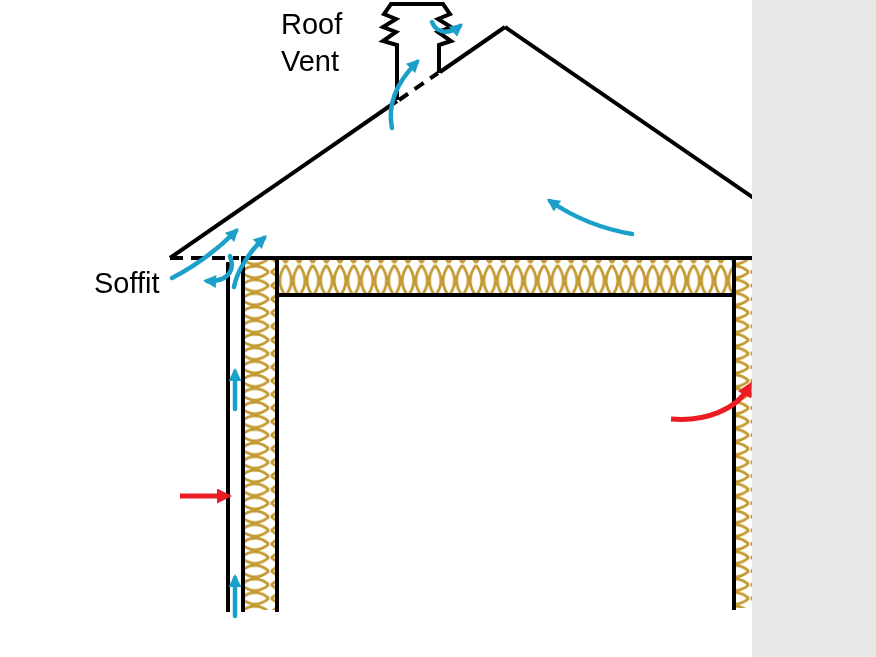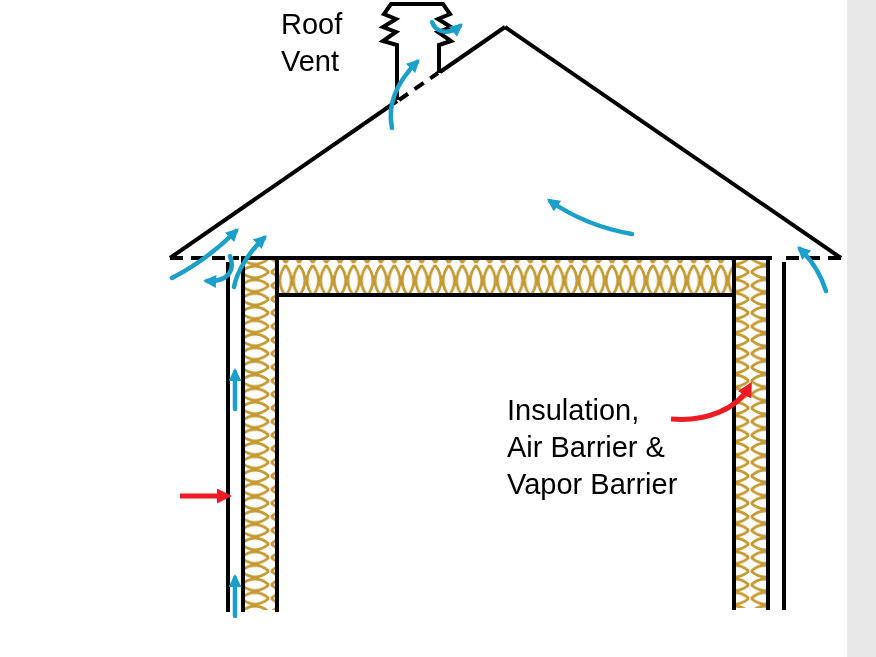--- a/index.html
+++ b/index.html
@@ -1,20 +1,20 @@
 <!DOCTYPE html>
 <html style="--teal: #1BA0C9; --red: #EC1C24; --gold: #C49A32; --ink: #000000; --bg: #FFFFFF;"><head>
 <meta charset="utf-8">
 <style>
   :root{
     --teal:#1BA0C9; --red:#EC1C24; --gold:#C49A32; --ink:#000000; --bg:#FFFFFF;
   }
   html,body{margin:0;padding:0;background:#e8e8e8;}
   .stage{
-    position:relative;width:847px;height:657px;background:var(--bg);
+    position:relative;width:752px;height:657px;background:var(--bg);
     font-family:"Liberation Sans","DejaVu Sans",sans-serif;overflow:hidden;
   }
   .stage svg{position:absolute;left:0;top:0;}
   .label{
     position:absolute;color:var(--ink);font-size:29px;line-height:37px;
     white-space:pre-line;letter-spacing:0px;
   }
   .label-roof-vent{left:281px;top:6px;}
   .label-soffit{left:94px;top:265px;}
   .label-siding{left:87px;top:431px;}
@@ -86,17 +86,15 @@
     <path class="teal-arrow" d="M230,256 C236,272 226,282 207,281"></path>
     <path class="teal-arrow" d="M235,409 L235,372"></path>
     <path class="teal-arrow" d="M235,616 L235,578"></path>
 
     <path class="red-arrow" d="M180,496 L226,496"></path>
     <path class="red-arrow" d="M671,419 C706,422 737,409 749,387"></path>
   </svg>
 
   <div class="label label-roof-vent">Roof
 Vent</div>
-  <div class="label label-insulation">Insulation,
-Air Barrier &amp;
-Vapor Barrier</div>
+  <div class="label label-soffit">Soffit</div>
 
 </div>
 
 </body></html>

